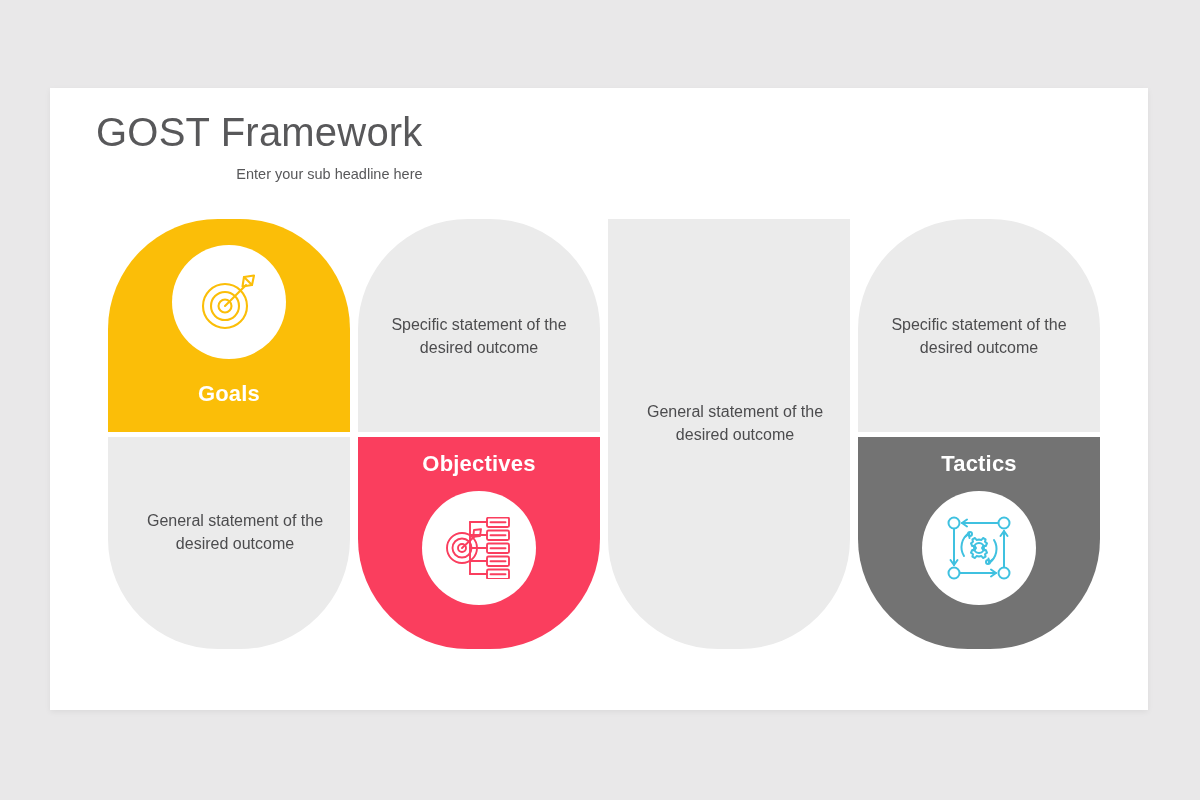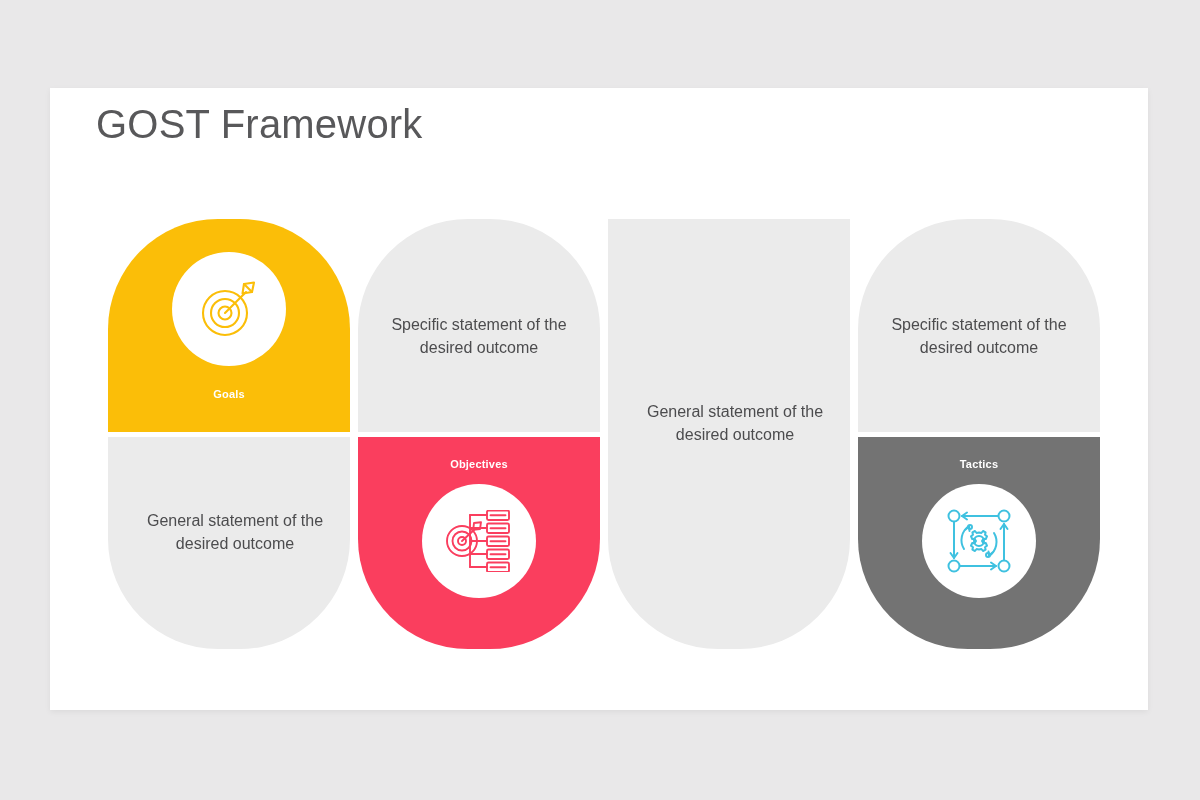--- a/index.html
+++ b/index.html
@@ -20,21 +20,21 @@
     top: 88px;
     width: 1098px;
     height: 622px;
     background: #ffffff;
     box-shadow: 0 2px 6px rgba(0,0,0,0.06);
   }
 
   .header {
     position: absolute;
     left: 46px;
-    top: 14px;
+    top: 22px;
     text-align: right;
   }
   .page-title {
     font-size: 40px;
     font-weight: 400;
     color: #58585a;
     letter-spacing: 0.2px;
     line-height: 1.1;
     margin: 0;
     white-space: nowrap;
@@ -95,21 +95,21 @@
     display: flex;
     align-items: center;
     justify-content: center;
     flex: none;
   }
   .icon-bubble svg {
     display: block;
   }
 
   .card-label {
-    font-size: 11px;
+    font-size: 22px;
     font-weight: bold;
     color: #ffffff;
     text-align: left;
     letter-spacing: 0.2px;
     white-space: nowrap;
   }
 
   
   .half.dome .icon-bubble { margin-top: 28px; }
   .half.dome .card-label  { margin-top: 22px; margin-bottom: 26px; }
@@ -128,20 +128,21 @@
   .half.dome .body-text { margin-top: 22px; }
   .half.cup  .body-text { margin-bottom: 22px; margin-left: 12px; }
 </style>
 </head>
 <body>
 
 <div class="slide">
 
   <div class="header">
     <div class="page-title">GOST Framework</div>
+    <div class="page-subtitle">Enter your sub headline here</div>
   </div>
 
   <div class="columns">
 
     <div class="column">
       <div class="half dome" style="background:#fbbe08">
         <div class="icon-bubble">
           <svg width="66" height="66" viewBox="0 0 66 66" fill="none" stroke="#fbbe08" stroke-width="2.1" stroke-linecap="round" stroke-linejoin="round">
             <circle cx="29" cy="37" r="22"></circle>
             <circle cx="29" cy="37" r="14"></circle>

